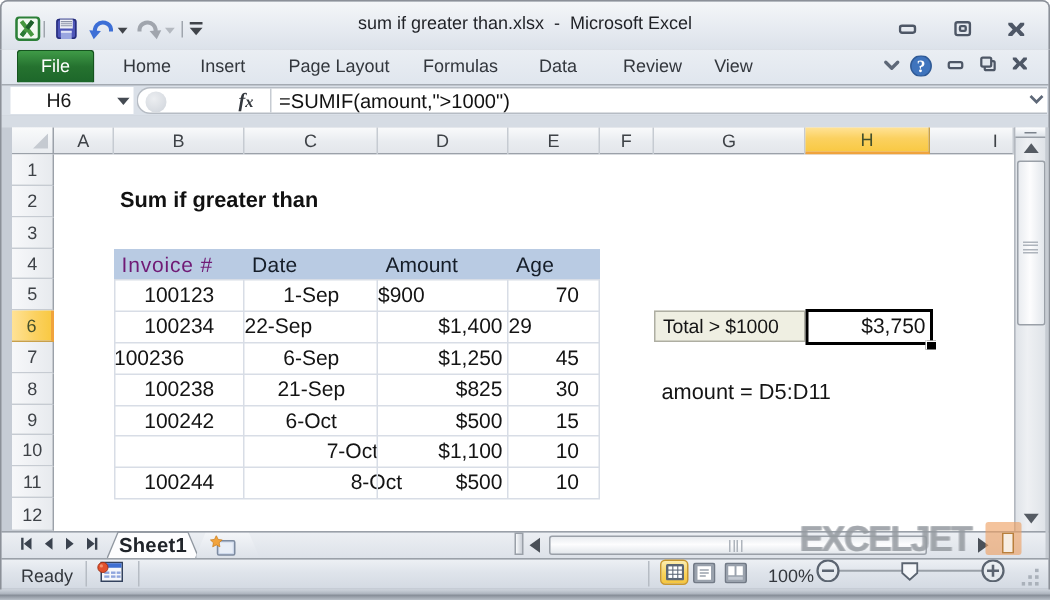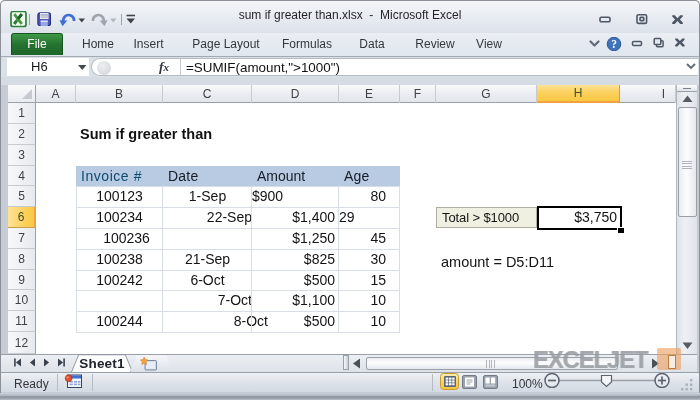--- a/index.html
+++ b/index.html
@@ -118,33 +118,34 @@
 <div class="abs rh" style="top:186.4px;height:20.8px;line-height:21px">5</div>
 <div class="abs rh" style="top:207.2px;height:20.8px;line-height:21px;background:linear-gradient(90deg,#ffe296,#fbd160 60%,#f9c943);border-right:2px solid #f0a33c;border-bottom:1px solid #c8a04a;color:#44502c">6</div>
 <div class="abs rh" style="top:228.0px;height:20.8px;line-height:21px">7</div>
 <div class="abs rh" style="top:248.8px;height:20.8px;line-height:21px">8</div>
 <div class="abs rh" style="top:269.6px;height:20.8px;line-height:21px">9</div>
 <div class="abs rh" style="top:290.4px;height:20.8px;line-height:21px">10</div>
 <div class="abs rh" style="top:311.2px;height:20.8px;line-height:21px">11</div>
 <div class="abs rh" style="top:332.0px;height:21.7px;line-height:22px">12</div>
 <div class="abs" style="left:80px;top:124.0px;height:20.8px;line-height:20.8px;font-size:14.5px;font-weight:bold;color:#111">Sum if greater than</div>
 <div class="abs" style="left:76px;top:165.6px;width:324px;height:20.8px;background:#b9cbe3"></div>
-<div class="abs" style="left:81px;top:165.6px;height:24px;line-height:21.5px;font-size:14px;letter-spacing:0.55px;color:#0c4a6e">Invoice #</div>
+<div class="abs" style="left:81px;top:165.6px;height:24px;line-height:21.5px;font-size:14px;letter-spacing:0.55px;color:#701a75">Invoice #</div>
 <div class="abs" style="left:168px;top:165.6px;height:20.8px;line-height:21.5px;font-size:14px;letter-spacing:0.2px;color:#151d28">Date</div>
 <div class="abs" style="left:257px;top:165.6px;height:20.8px;line-height:21.5px;font-size:14px;letter-spacing:0px;color:#151d28">Amount</div>
 <div class="abs" style="left:344px;top:165.6px;height:20.8px;line-height:21.5px;font-size:14px;letter-spacing:0.2px;color:#151d28">Age</div>
 <div class="abs cell" style="left:76px;top:186.4px;width:87px;height:20.8px;line-height:21.5px;text-align:center">100123</div>
 <div class="abs cell" style="left:163px;top:186.4px;width:89px;height:20.8px;line-height:21.5px;text-align:center">1-Sep</div>
 <div class="abs cell" style="left:252px;top:186.4px;width:83px;height:20.8px;line-height:21.5px;text-align:left">$900</div>
-<div class="abs cell" style="left:339px;top:186.4px;width:47px;height:20.8px;line-height:21.5px;text-align:right">80</div>
+<div class="abs cell" style="left:339px;top:186.4px;width:47px;height:20.8px;line-height:21.5px;text-align:right">70</div>
 <div class="abs cell" style="left:76px;top:207.2px;width:87px;height:20.8px;line-height:21.5px;text-align:center">100234</div>
-<div class="abs cell" style="left:163px;top:207.2px;width:89px;height:20.8px;line-height:21.5px;text-align:right">22-Sep</div>
+<div class="abs cell" style="left:163px;top:207.2px;width:89px;height:20.8px;line-height:21.5px;text-align:left">22-Sep</div>
 <div class="abs cell" style="left:252px;top:207.2px;width:83px;height:20.8px;line-height:21.5px;text-align:right">$1,400</div>
 <div class="abs cell" style="left:339px;top:207.2px;width:47px;height:20.8px;line-height:21.5px;text-align:left">29</div>
-<div class="abs cell" style="left:76px;top:228.0px;width:101px;height:20.8px;line-height:21.5px;text-align:center">100236</div>
+<div class="abs cell" style="left:76px;top:228.0px;width:101px;height:20.8px;line-height:21.5px;text-align:left">100236</div>
+<div class="abs cell" style="left:163px;top:228.0px;width:89px;height:20.8px;line-height:21.5px;text-align:center">6-Sep</div>
 <div class="abs cell" style="left:252px;top:228.0px;width:83px;height:20.8px;line-height:21.5px;text-align:right">$1,250</div>
 <div class="abs cell" style="left:339px;top:228.0px;width:47px;height:20.8px;line-height:21.5px;text-align:right">45</div>
 <div class="abs cell" style="left:76px;top:248.8px;width:87px;height:20.8px;line-height:21.5px;text-align:center">100238</div>
 <div class="abs cell" style="left:163px;top:248.8px;width:89px;height:20.8px;line-height:21.5px;text-align:center">21-Sep</div>
 <div class="abs cell" style="left:252px;top:248.8px;width:83px;height:20.8px;line-height:21.5px;text-align:right">$825</div>
 <div class="abs cell" style="left:339px;top:248.8px;width:47px;height:20.8px;line-height:21.5px;text-align:right">30</div>
 <div class="abs cell" style="left:76px;top:269.6px;width:87px;height:20.8px;line-height:21.5px;text-align:center">100242</div>
 <div class="abs cell" style="left:163px;top:269.6px;width:89px;height:20.8px;line-height:21.5px;text-align:center">6-Oct</div>
 <div class="abs cell" style="left:252px;top:269.6px;width:83px;height:20.8px;line-height:21.5px;text-align:right">$500</div>
 <div class="abs cell" style="left:339px;top:269.6px;width:47px;height:20.8px;line-height:21.5px;text-align:right">15</div>

